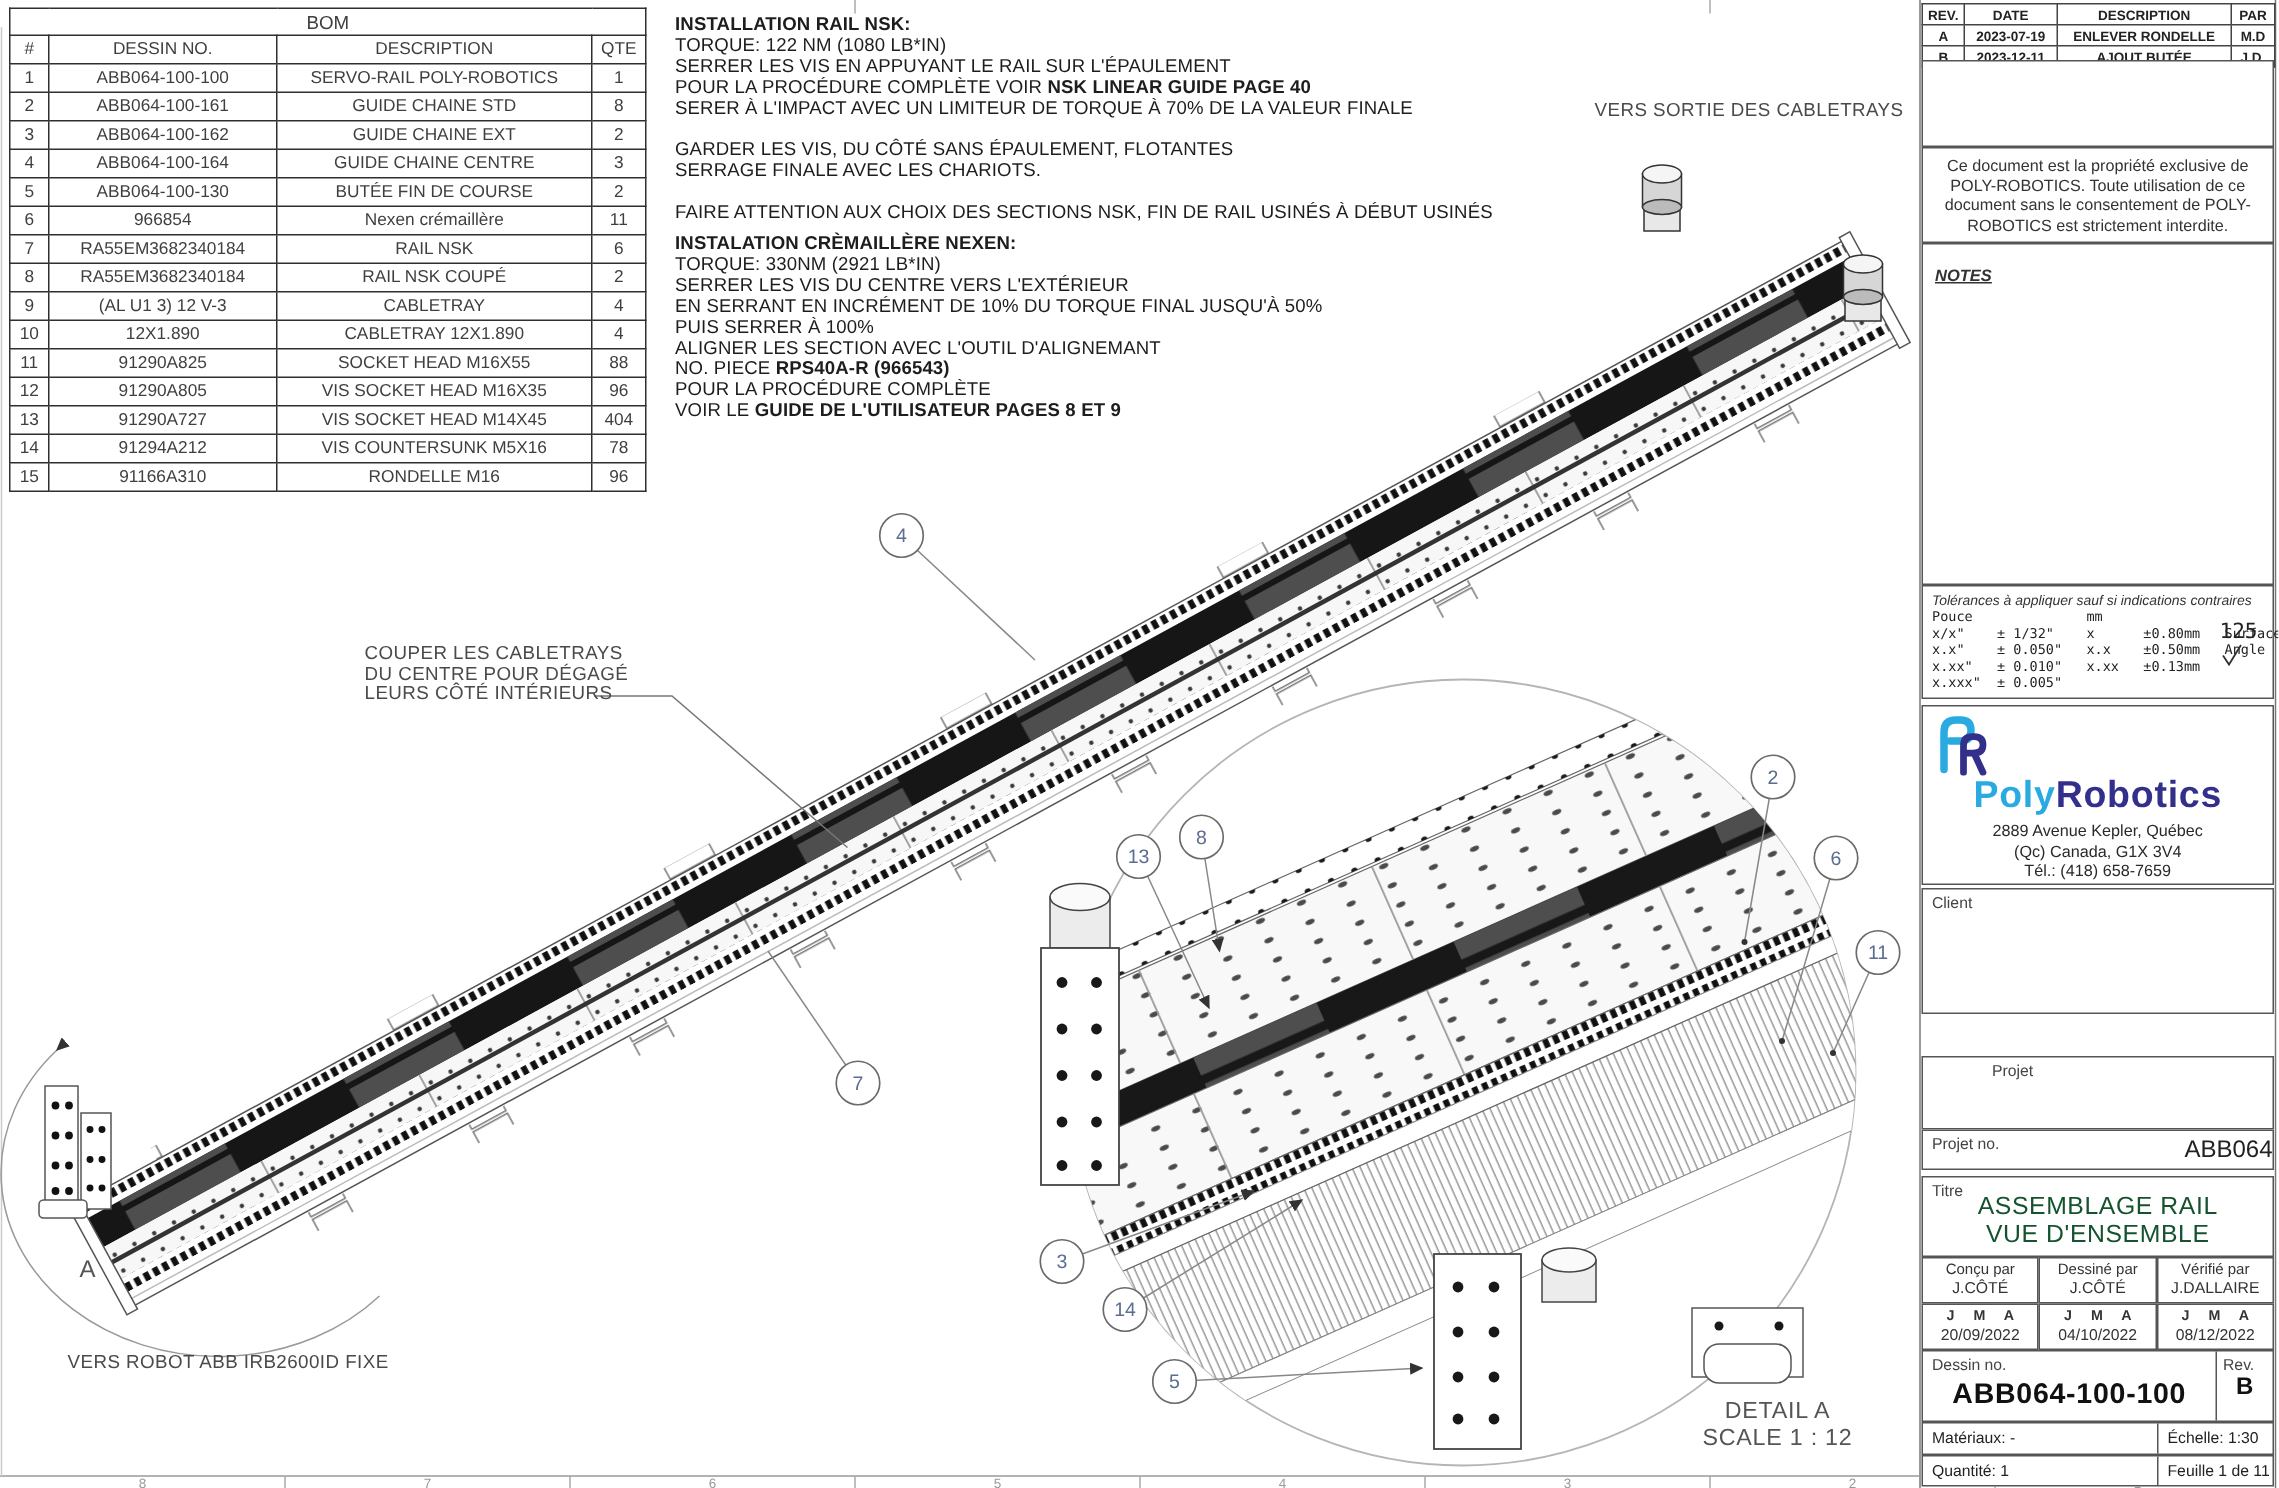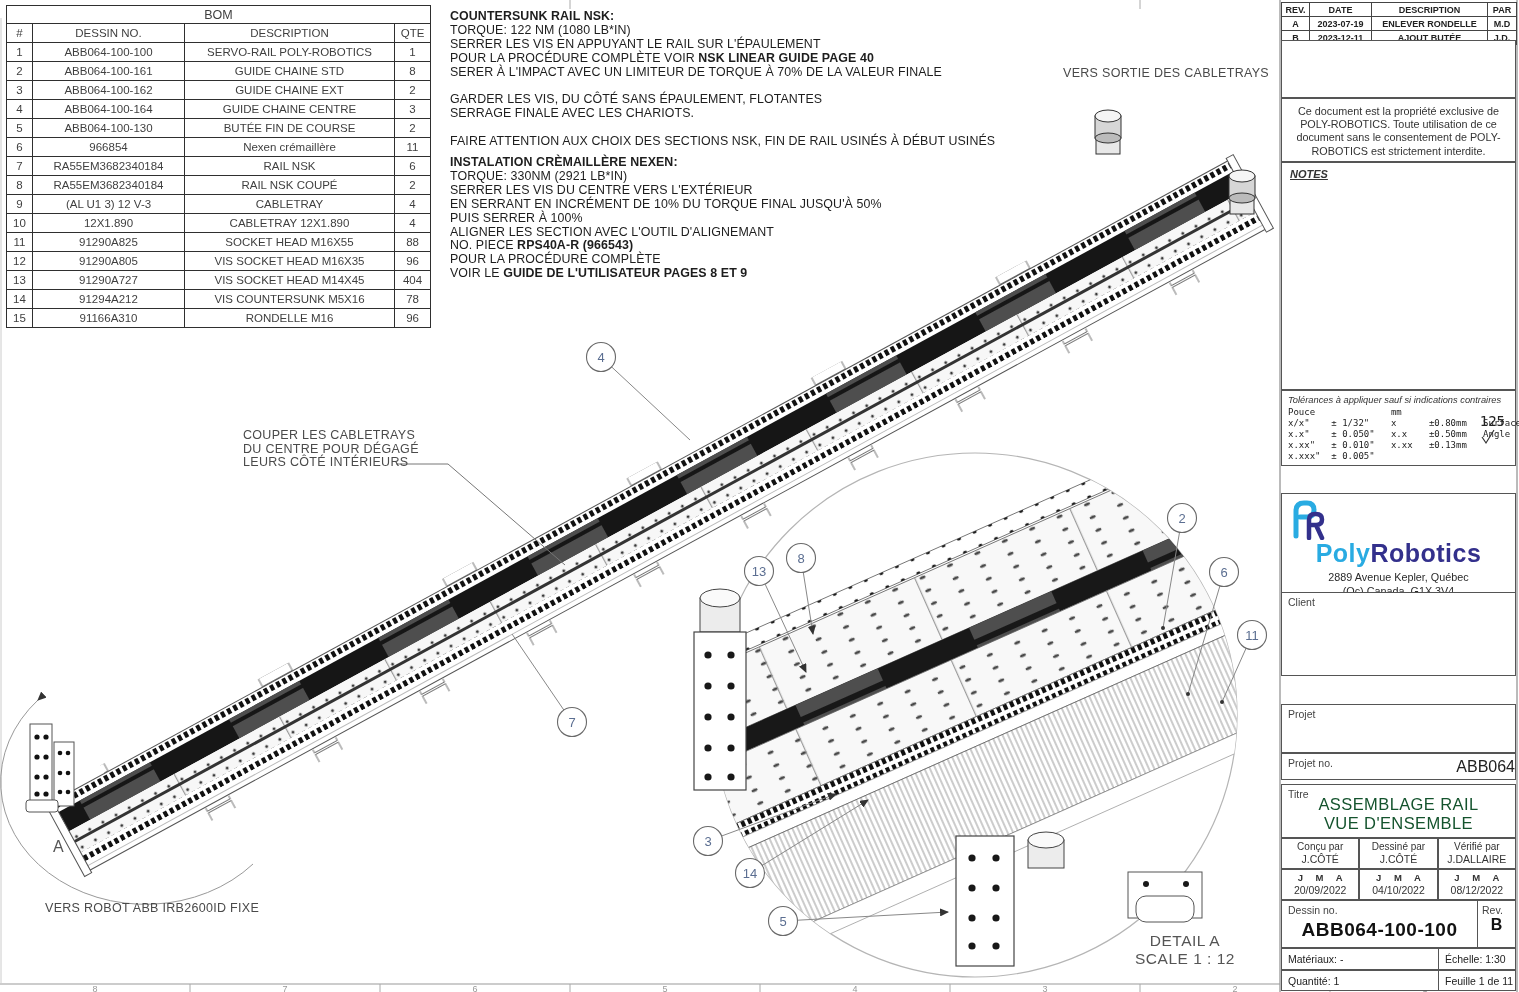--- a/index.html
+++ b/index.html
@@ -15,21 +15,21 @@
   table.rev td{border:1px solid #444;height:13px;padding:0 1px;overflow:hidden;white-space:nowrap;}
   
   .instr{position:absolute;left:450px;width:545px;font-size:12.4px;line-height:13.9px;color:#1d1d1d;letter-spacing:0.1px;}
   .instr .t{font-weight:bold;}
   .instr .b{font-weight:bold;}
   .instr .line{min-height:13.9px;white-space:nowrap;}
   
   .rbox{position:absolute;left:1281px;width:235px;border:1px solid #555;box-sizing:border-box;background:#fff;}
   .rlabel{font-size:10.5px;color:#444;padding:3px 0 0 6px;}
   .propnote{font-size:10.8px;line-height:13.2px;text-align:center;color:#333;padding:6px 4px 0 4px;}
-  .noteslbl{font-size:11px;font-weight:bold;font-style:italic;text-decoration:underline;color:#333;padding:5px 0 0 8px;}
+  .noteslbl{font-size:11px;font-weight:bold;font-style:italic;text-decoration:underline;color:#333;padding:5px 0 0 8px;margin-top:10px;}
   .tol-title{font-size:9.3px;font-style:italic;color:#333;padding:4px 0 2px 6px;}
   .tol-lines{font-family:"DejaVu Sans Mono",monospace;font-size:9px;line-height:11px;color:#222;padding-left:6px;white-space:pre;}
   .surf{position:absolute;right:10px;top:22px;font-family:"DejaVu Sans Mono",monospace;font-size:14px;color:#222;}
   .logo-wrap{text-align:center;padding-top:4px;}
   .logo-name{font-size:25px;font-weight:bold;letter-spacing:0.5px;line-height:26px;}
   .logo-addr{font-size:10.8px;line-height:13.5px;color:#2a2a2a;margin-top:5px;}
   .pv{font-size:16px;text-align:right;color:#222;}
   .titre-lines{font-size:16.5px;line-height:19px;text-align:center;color:#14532d;margin-top:1px;letter-spacing:0.4px;}
   .siggrid{display:grid;grid-template-columns:1fr 1fr 1fr;grid-template-rows:31px 31px;}
   .sigcell{border:0.5px solid #555;text-align:center;font-size:10px;color:#333;padding-top:2px;box-sizing:border-box;}
@@ -401,21 +401,21 @@
         <tr>
           <td>15</td>
           <td>91166A310</td>
           <td>RONDELLE M16</td>
           <td>96</td>
         </tr>
       </tbody>
     </table>
 
   <div class="instr" style="top:10px">
-      <div class="t">COUNTERSUNK RAIL NSK:</div>
+      <div class="t">INSTALLATION RAIL NSK:</div>
       <div class="line"><span>TORQUE: 122 NM (1080 LB*IN)</span></div>
       <div class="line"><span>SERRER LES VIS EN APPUYANT LE RAIL SUR L'ÉPAULEMENT</span></div>
       <div class="line"><span>POUR LA PROCÉDURE COMPLÈTE VOIR </span><span class="b">NSK LINEAR GUIDE PAGE 40</span></div>
       <div class="line"><span>SERER À L'IMPACT AVEC UN LIMITEUR DE TORQUE À 70% DE LA VALEUR FINALE</span></div>
       <div class="line">&nbsp;</div>
       <div class="line"><span>GARDER LES VIS, DU CÔTÉ SANS ÉPAULEMENT, FLOTANTES</span></div>
       <div class="line"><span>SERRAGE FINALE AVEC LES CHARIOTS.</span></div>
       <div class="line">&nbsp;</div>
       <div class="line"><span>FAIRE ATTENTION AUX CHOIX DES SECTIONS NSK, FIN DE RAIL USINÉS À DÉBUT USINÉS</span></div>
     </div>
@@ -469,40 +469,40 @@
   </div>
   <div class="rbox" style="top:390px;height:76px;">
     <div class="tol-title">Tolérances à appliquer sauf si indications contraires</div>
     <div class="tol-lines"><div>Pouce              mm</div><div>x/x"    ± 1/32"    x      ±0.80mm   Surface :</div><div>x.x"    ± 0.050"   x.x    ±0.50mm   Angle    : ±0.5°</div><div>x.xx"   ± 0.010"   x.xx   ±0.13mm</div><div>x.xxx"  ± 0.005"</div></div>
     <div class="surf">
       <span>125</span><svg width="16" height="16" style="vertical-align:-6px">
           <path d="M2,8 L6,14 L14,1" stroke="#333" stroke-width="1.2" fill="none"></path>
         </svg>
     </div>
   </div>
-  <div class="rbox" style="top:493px;height:120px;">
+  <div class="rbox" style="top:470px;height:120px;">
     <div class="logo-wrap">
       <svg width="44" height="42">
         <path d="M14,38 L14,13 Q14,5 22,5 L25,5 Q32,5 32,12 Q32,19 25,19 L18,19" stroke="#29abe2" stroke-width="5" fill="none" stroke-linecap="round"></path>
         <path d="M27,40 L27,22 Q27,16 33,16 L34,16 Q40,16 40,21.5 Q40,27 34,27 L29,27 M34,27 L40,40" stroke="#33308c" stroke-width="4.5" fill="none" stroke-linecap="round"></path>
       </svg>
       <div class="logo-name">
         <span style="color:#29abe2">Poly</span><span style="color:#33308c">Robotics</span>
       </div>
       <div class="logo-addr">
         <div>2889 Avenue Kepler, Québec</div>
         <div>(Qc) Canada, G1X 3V4</div>
         <div>Tél.: (418) 658-7659</div>
       </div>
     </div>
   </div>
   <div class="rbox" style="top:592px;height:84px;">
     <div class="rlabel">Client</div>
   </div>
-  <div class="rbox" style="top:704px;height:49px;">
+  <div class="rbox" style="top:704px;height:49px;padding-left:40px;">
     <div class="rlabel">Projet</div>
   </div>
   <div class="rbox" style="top:753px;height:27px;">
     <div class="rlabel" style="position:absolute">Projet no.</div>
     <div class="pv" style="margin-top:4px">ABB064</div>
   </div>
   <div class="rbox" style="top:784px;height:54px;">
     <div class="rlabel" style="position:absolute">Titre</div>
     <div class="titre-lines" style="margin-top:10px">
       <div>ASSEMBLAGE RAIL</div>

